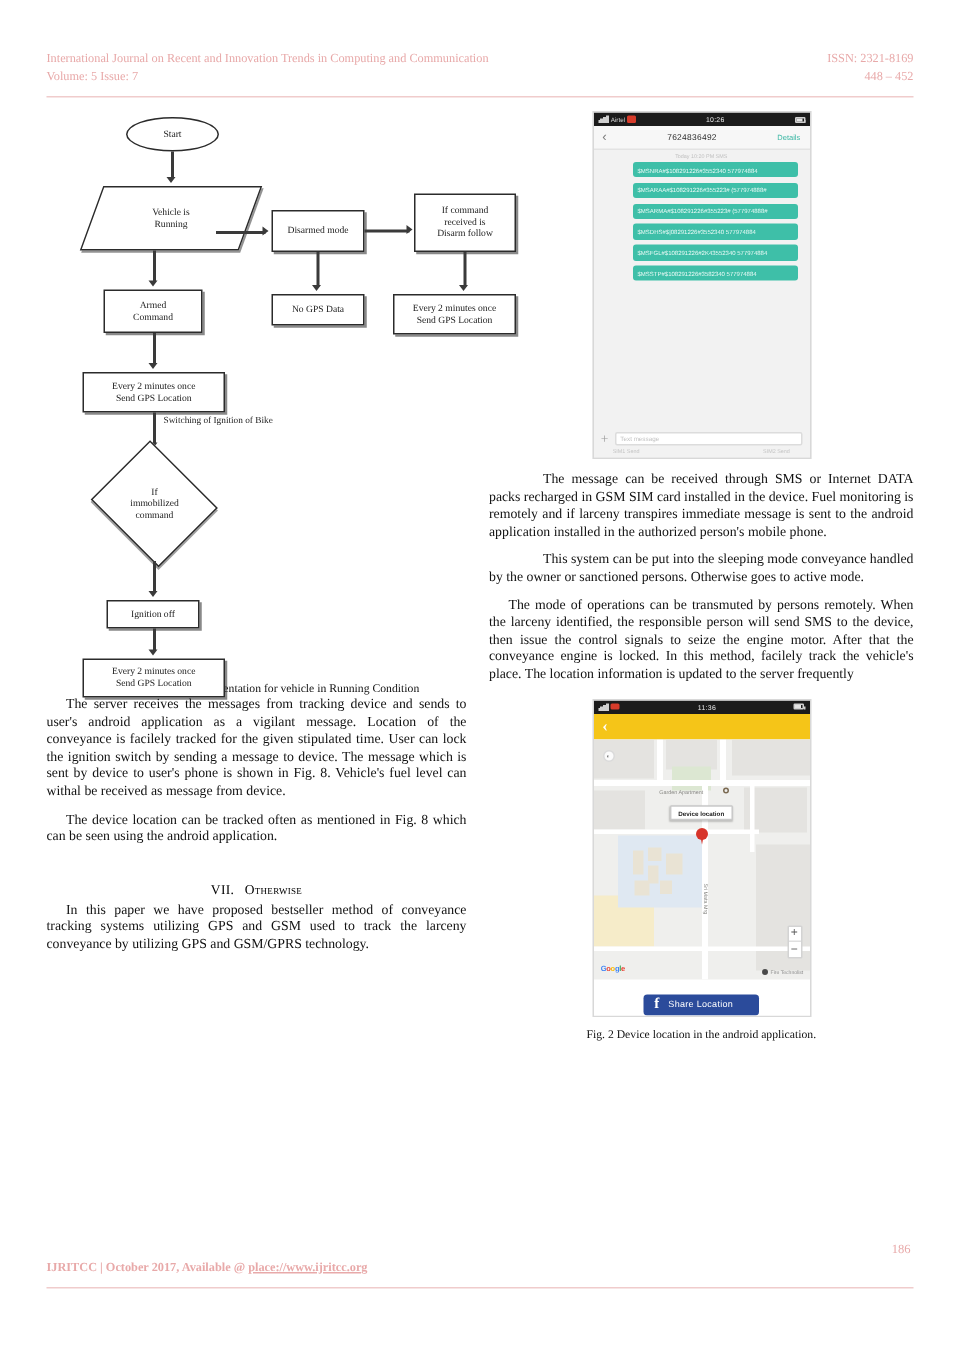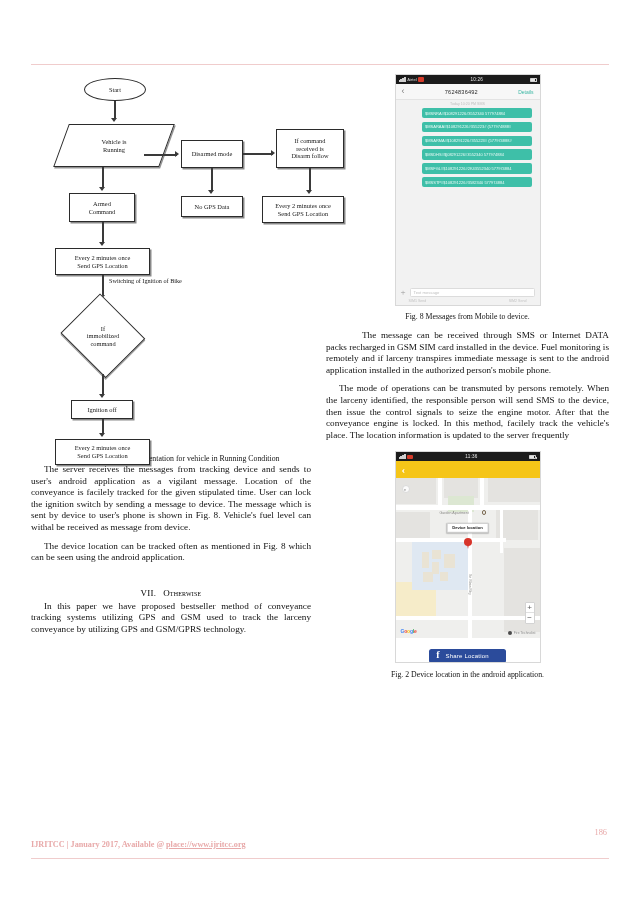--- a/index.html
+++ b/index.html
@@ -272,20 +272,30 @@
   .ftr-rule {
     position: absolute; left: 31px; top: 858px; width: 578px;
     height: 1px; background: #f0cccc;
   }
 </style>
 </head>
 <body>
 
 <div class="page">
 
+  <div class="hdr">
+    <div class="hdr-row">
+      <div class="hdr-left">International Journal on Recent and Innovation Trends in Computing and Communication</div>
+      <div class="hdr-right">ISSN: 2321-8169</div>
+    </div>
+    <div class="hdr-row">
+      <div class="hdr-left">Volume: 5 Issue: 7</div>
+      <div class="hdr-right">448 – 452</div>
+    </div>
+  </div>
   <div class="hdr-rule"></div>
 
   <div class="col-left">
 
     <div class="flow">
 
       <div class="node term" style="left:53px; top:4px; width:62px; height:23px;">
         <span>Start</span>
       </div>
       <div class="conn v" style="left:83px; top:27px; height:18px;"></div>
@@ -421,23 +431,23 @@
           <div class="sms-plus">+</div>
           <div class="sms-input">Text message</div>
         </div>
         <div class="sms-meta">
           <span>SIM1 Send</span>
           <span>SIM2 Send</span>
         </div>
       </div>
     </div>
 
-    <div class="caption" style="margin-top:6px;">Fig. 8 Messages from Mobile to device.</div>
 
     <p class="body ind2" style="margin-top:8px;">The message can be received through SMS or Internet DATA packs recharged in GSM SIM card installed in the device. Fuel monitoring is remotely and if larceny transpires immediate message is sent to the android application installed in the authorized person's mobile phone.</p>
+    <p class="body ind2">This system can be put into the sleeping mode conveyance handled by the owner or sanctioned persons. Otherwise goes to active mode.</p>
     <p class="body">The mode of operations can be transmuted by persons remotely. When the larceny identified, the responsible person will send SMS to the device, then issue the control signals to seize the engine motor. After that the conveyance engine is locked. In this method, facilely track the vehicle's place. The location information is updated to the server frequently</p>
 
     <div class="phone phone-map" style="margin-top:10px;">
       <div class="status">
         <div class="st-l">
           <div class="st-bars">
               <i></i>
               <i></i>
               <i></i>
               <i></i>
@@ -512,17 +522,17 @@
           <span class="share-txt">Share Location</span>
         </div>
       </div>
     </div>
 
     <div class="caption" style="margin-top:7px;">Fig. 2 Device location in the android application.</div>
   </div>
 
   <div class="pageno">186</div>
   <div class="ftr">
-    <span>IJRITCC | January 2017, Available @ </span><a href="#">place://www.ijritcc.org</a>
+    <span>IJRITCC | October 2017, Available @ </span><a href="#">place://www.ijritcc.org</a>
   </div>
   <div class="ftr-rule"></div>
 
 </div>
 
 </body></html>

